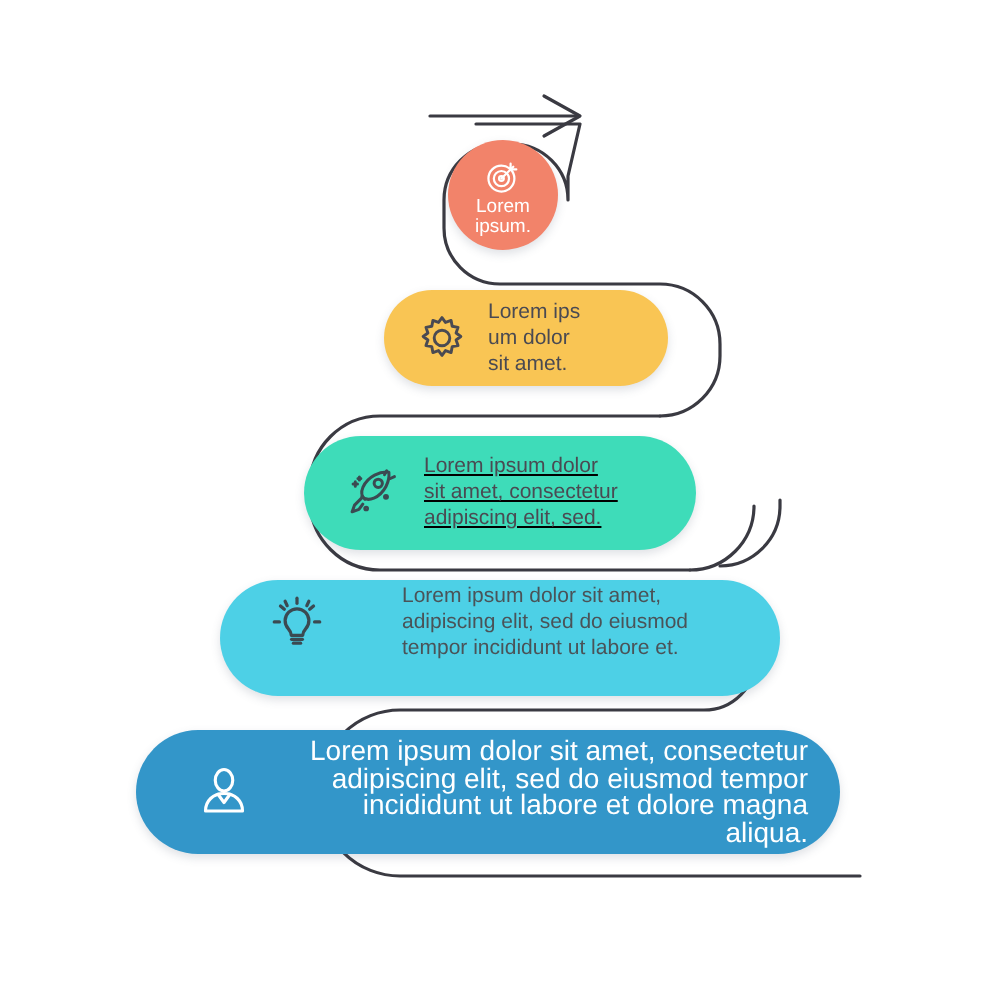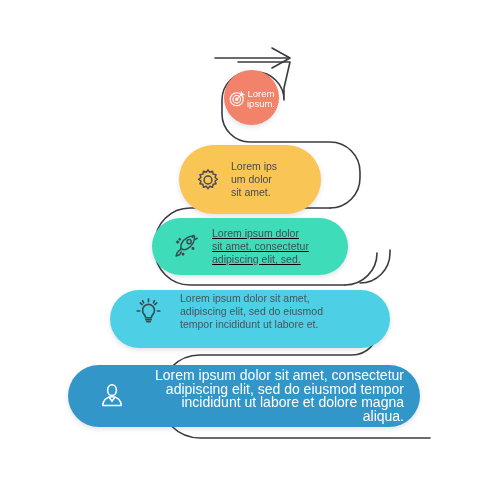--- a/index.html
+++ b/index.html
@@ -47,39 +47,39 @@
     white-space: pre-line;
   }
 
   
   .step-1 {
     left: 224px;
     top: 70px;
     width: 55px;
     height: 55px;
     border-radius: 50%;
-    flex-direction: row;
+    flex-direction: column;
     justify-content: center;
     padding-top: 3px;
   }
   .step-1 .step-icon { margin-bottom: 1px; }
   .step-1 .step-text {
     color: #ffffff;
     font-size: 9.5px;
     line-height: 10.5px;
     text-align: center;
     flex: 0 0 auto;
   }
 
   
   .step-2 {
-    left: 179px;
+    left: 192px;
     top: 145px;
     width: 142px;
-    height: 69px;
+    height: 48px;
     padding: 0 12px 0 10px;
   }
   .step-2 .step-icon { width: 38px; }
   .step-2 .step-text {
     color: #4a4a52;
     font-size: 10.5px;
     line-height: 13px;
     text-align: left;
     padding-left: 4px;
   }
@@ -102,20 +102,21 @@
     padding-left: 6px;
   }
 
   
   .step-4 {
     left: 110px;
     top: 290px;
     width: 280px;
     height: 58px;
     padding: 0 14px 16px 14px;
+    gap: 21px;
   }
   .step-4 .step-icon { width: 48px; }
   .step-4 .step-text {
     color: #4a5358;
     font-size: 10.5px;
     line-height: 13px;
     text-align: left;
     padding-left: 8px;
   }
 

